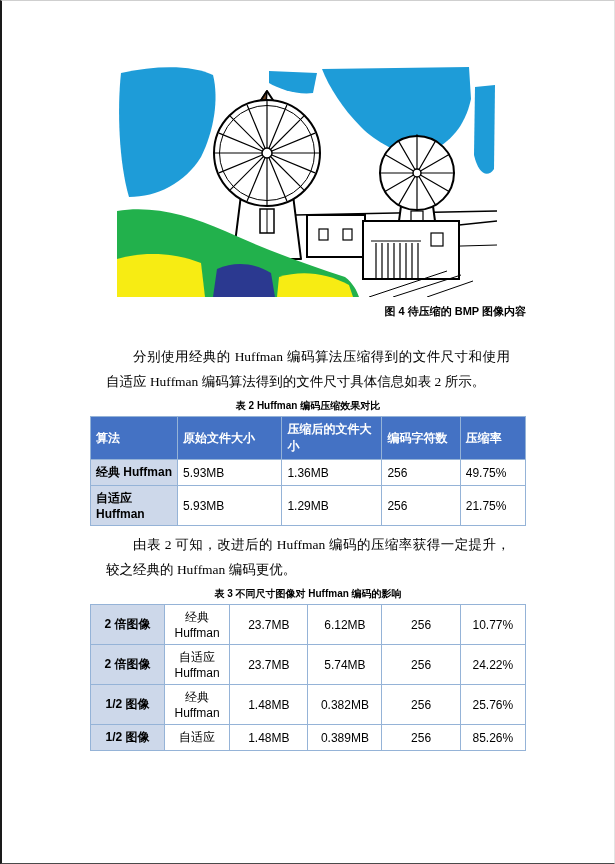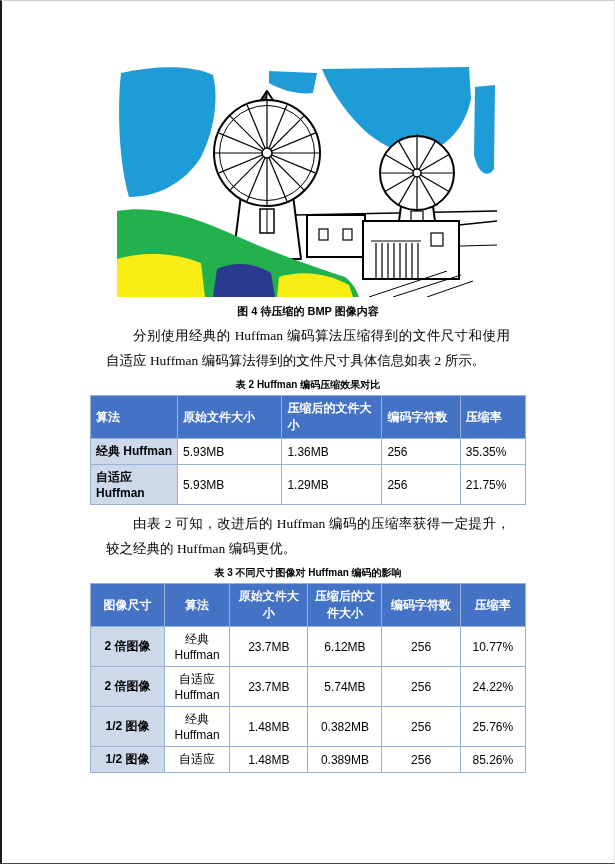--- a/index.html
+++ b/index.html
@@ -7,22 +7,22 @@
     width:615px; height:864px; box-sizing:border-box; position:relative;
     background:#fff; color:#000;
     font-family:"Liberation Serif","DejaVu Serif",serif;
     border-top:1px solid #cfcfcf; border-right:1px solid #e3e3e3;
     border-left:2px solid #1a1a1a; border-bottom:1px solid #4a4a4a;
     padding:64px 88px 0 88px; overflow:hidden;
   }
   .figure { text-align:center; margin:0; }
   svg.windmill { width:382px; height:232px; display:inline-block; }
   .caption {
-    text-align:center; font-family:"Liberation Sans","DejaVu Sans",sans-serif;
-    font-weight:bold; font-size:11px; margin:3px 0 4px;
+    text-align:right; font-family:"Liberation Sans","DejaVu Sans",sans-serif;
+    font-weight:bold; font-size:11px; margin:3px 0 25px;
   }
   p.body {
     font-size:13.5px; line-height:25px; text-align:justify;
     text-indent:2em; margin:0 16px 3px;
   }
   .tbl-title {
     text-align:center; font-family:"Liberation Sans","DejaVu Sans",sans-serif;
     font-weight:bold; font-size:10px; margin:5px 0 3px;
   }
   table {
@@ -107,21 +107,21 @@
       <th>原始文件大小</th>
       <th>压缩后的文件大小</th>
       <th>编码字符数</th>
       <th>压缩率</th>
     </tr>
     <tr>
       <td class="first">经典 Huffman</td>
       <td>5.93MB</td>
       <td>1.36MB</td>
       <td>256</td>
-      <td>35.35%</td>
+      <td>49.75%</td>
     </tr>
     <tr>
       <td class="first">自适应 Huffman</td>
       <td>5.93MB</td>
       <td>1.29MB</td>
       <td>256</td>
       <td>21.75%</td>
     </tr>
   </tbody>
     </table>
@@ -133,28 +133,20 @@
   <table class="t3">
     <colgroup>
         <col style="width:17%">
         <col style="width:15%">
         <col style="width:18%">
         <col style="width:17%">
         <col style="width:18%">
         <col style="width:15%">
       </colgroup>
     <tbody>
-        <tr>
-      <th>图像尺寸</th>
-      <th>算法</th>
-      <th>原始文件大小</th>
-      <th>压缩后的文件大小</th>
-      <th>编码字符数</th>
-      <th>压缩率</th>
-    </tr>
     <tr>
       <td class="first">2 倍图像</td>
       <td>经典 Huffman</td>
       <td>23.7MB</td>
       <td>6.12MB</td>
       <td>256</td>
       <td>10.77%</td>
     </tr>
     <tr>
       <td class="first">2 倍图像</td>

